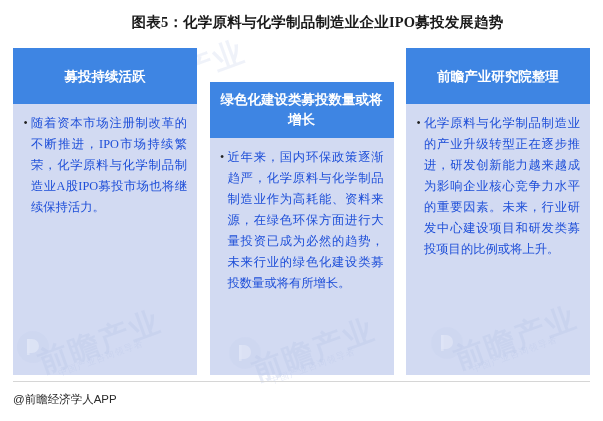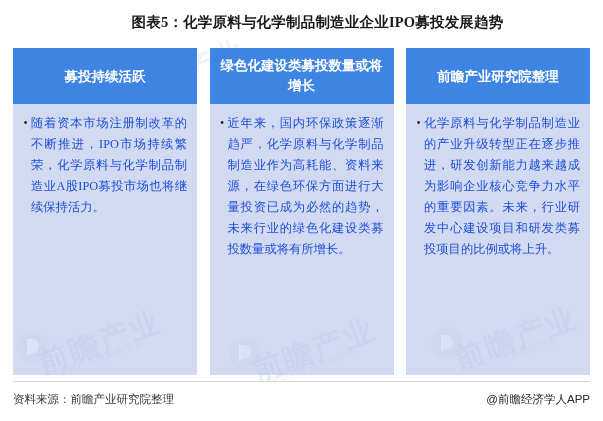--- a/index.html
+++ b/index.html
@@ -63,20 +63,21 @@
     align-items: center;
     justify-content: center;
     text-align: center;
     padding: 0 8px;
     box-sizing: border-box;
     height: 56px;
     flex: 0 0 56px;
   }
   .col-header.two-line {
     line-height: 20px;
+    margin-top: 34px;
   }
   .col-body {
     background: #d2daf2;
     flex: 1 1 auto;
     padding: 9px 10px 8px 8px;
     box-sizing: border-box;
     overflow: hidden;
   }
   .bullet-row {
     display: flex;
@@ -234,17 +235,16 @@
       <circle cx="17" cy="17" r="16" fill="#b9c6e8" opacity="0.45"></circle>
       <path d="M11 9 h5 a7 7 0 0 1 0 14 h-5 z" fill="#ffffff" opacity="0.75"></path>
       <rect x="11" y="9" width="2.6" height="16" fill="#ffffff" opacity="0.75"></rect>
     </svg>
   </div>
   <div class="wm wm-big wm-e">前瞻产业</div>
   <div class="wm wm-small wm-f">中国产业咨询领导者</div>
 
   <div class="footer-rule"></div>
   <div class="footer">
-    <span class="footer-left">资料来源：前瞻产业研究院整理</span>
     <span class="footer-right">@前瞻经济学人APP</span>
   </div>
 
 </div>
 
 </body></html>

